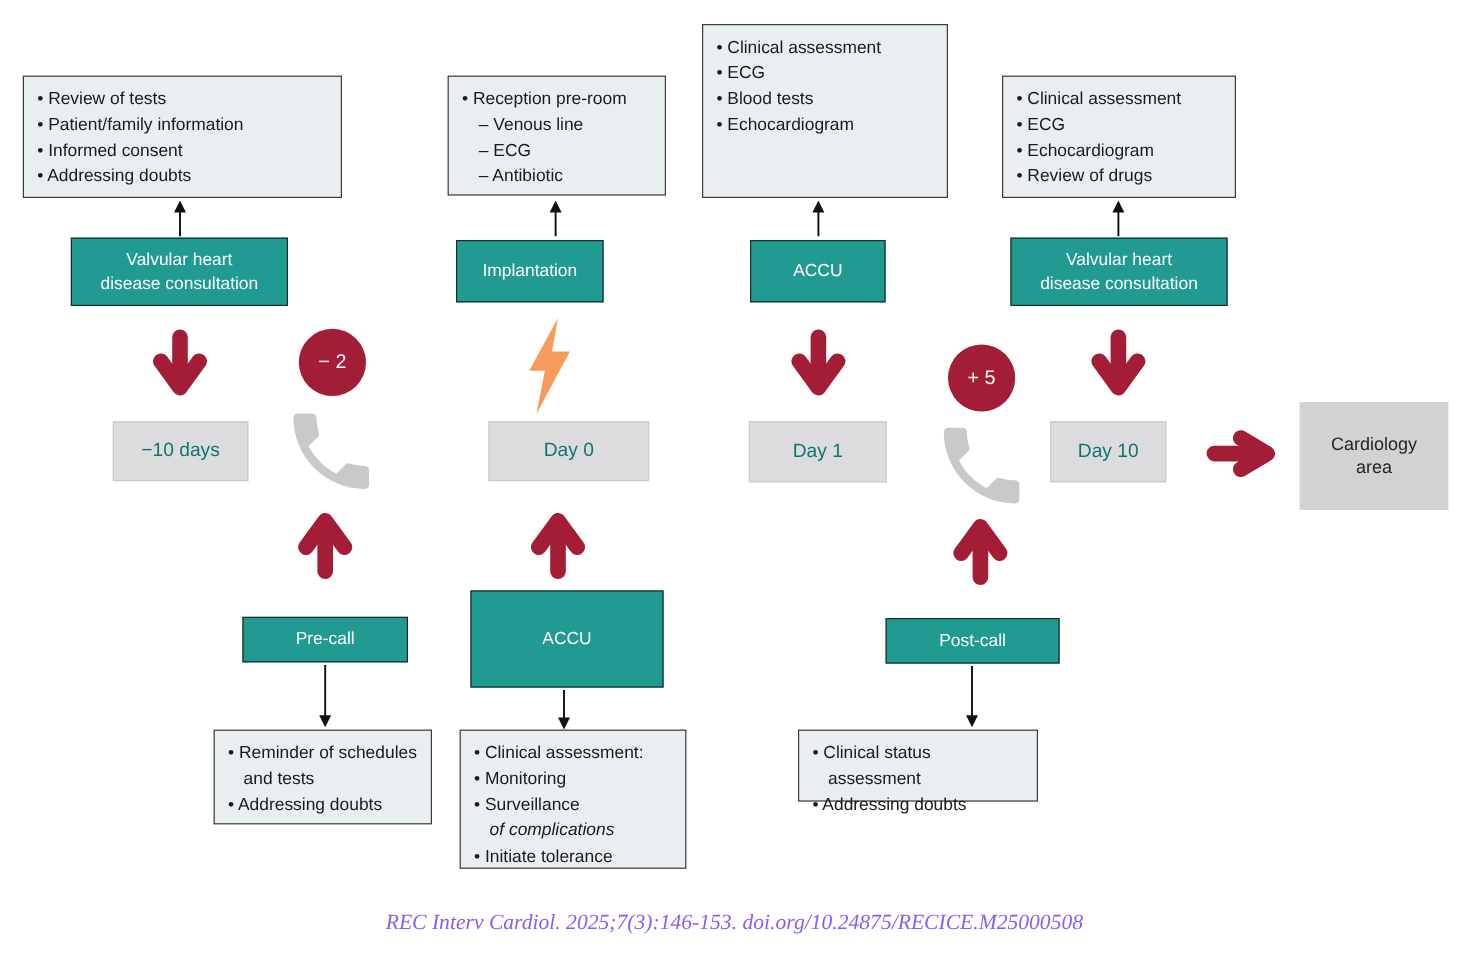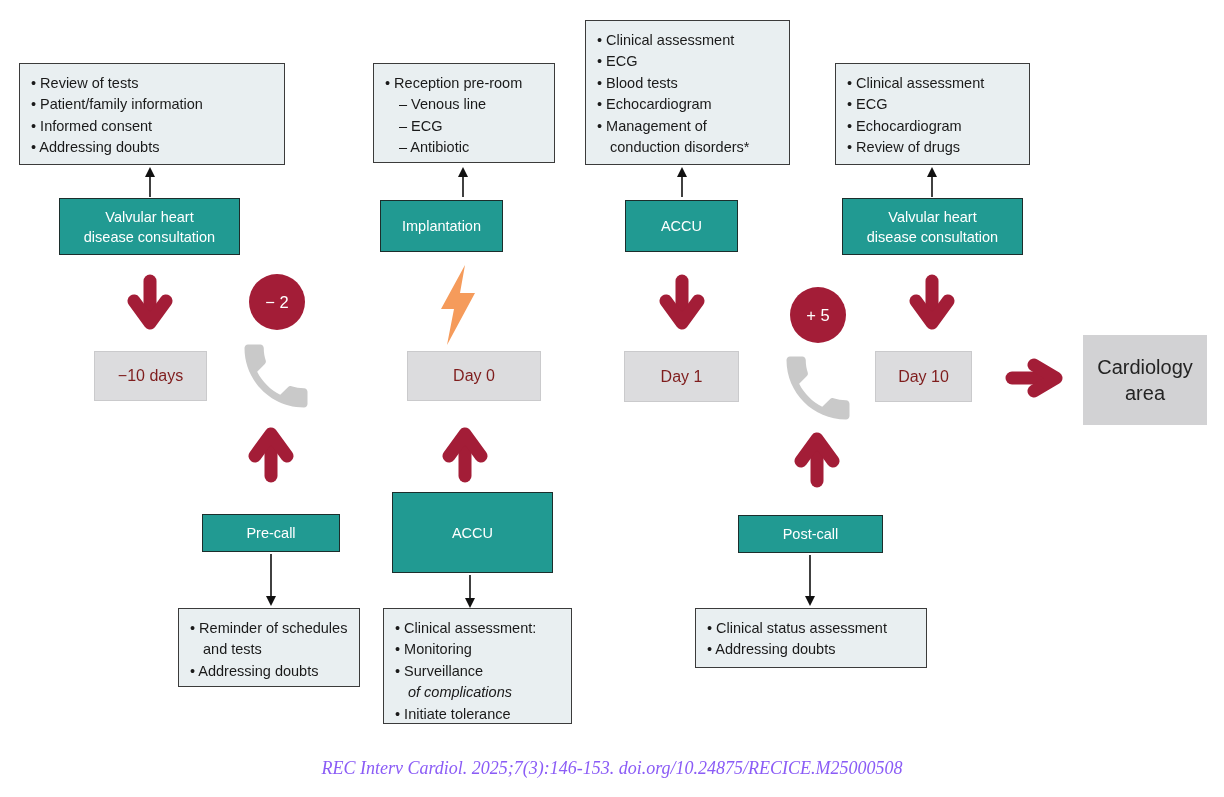--- a/index.html
+++ b/index.html
@@ -17,26 +17,26 @@
   .sub{ margin-left:14px; }
   .cont{ padding-left:13px; text-indent:0;font-style:italic; }
   .teal{
     position:absolute; background:#219a92; border:1px solid #1c2e2c; color:#ffffff;
     display:flex; flex-direction:column; align-items:center; justify-content:center;
     text-align:center; font-size:14.5px; line-height:1.38; padding:4px 6px;
   }
   .daybox{
     position:absolute; background:#dcdcde; border:1px solid #cacacc;
     display:flex; align-items:center; justify-content:center;
-    font-size:16px; color:#7f1d1d;
+    font-size:16px; color:#0f766e;
   }
   .areabox{
     position:absolute; background:#d2d2d4;
     display:flex; flex-direction:column; align-items:center; justify-content:center;
-    text-align:center; font-size:20px; line-height:1.3; color:#242424;
+    text-align:center; font-size:15px; line-height:1.3; color:#242424;
   }
   .circle{
     position:absolute; width:56px; height:56px; border-radius:50%;
     background:#a31d37; color:#ffffff;
     display:flex; align-items:center; justify-content:center; font-size:16.5px;
   }
   .citation{
     position:absolute; left:0; top:758px; width:100%; text-align:center;
     font-family:"Liberation Serif", serif; font-style:italic;
     font-size:18px; color:#8b5cf6;
@@ -59,21 +59,20 @@
     <div class="li sub">– Venous line</div>
     <div class="li sub">– ECG</div>
     <div class="li sub">– Antibiotic</div>
   </div>
 
   <div class="lightbox" style="left:585px;top:20px;width:205px;height:145px">
     <div class="li">• Clinical assessment</div>
     <div class="li">• ECG</div>
     <div class="li">• Blood tests</div>
     <div class="li">• Echocardiogram</div>
-    <div class="li">• Management of conduction disorders*</div>
   </div>
 
   <div class="lightbox" style="left:835px;top:63px;width:195px;height:102px">
     <div class="li">• Clinical assessment</div>
     <div class="li">• ECG</div>
     <div class="li">• Echocardiogram</div>
     <div class="li">• Review of drugs</div>
   </div>
 
   <svg class="abs" style="left:143px;top:167px" width="14" height="30" viewBox="0 0 14 30">
@@ -217,20 +216,20 @@
   </div>
 
   <div class="lightbox" style="left:383px;top:608px;width:189px;height:116px">
     <div class="li">• Clinical assessment:</div>
     <div class="li">• Monitoring</div>
     <div class="li">• Surveillance</div>
     <div class="li cont">of complications</div>
     <div class="li">• Initiate tolerance</div>
   </div>
 
-  <div class="lightbox" style="left:695px;top:608px;width:232px;height:60px">
+  <div class="lightbox" style="left:665px;top:608px;width:200px;height:60px">
     <div class="li">• Clinical status assessment</div>
     <div class="li">• Addressing doubts</div>
   </div>
 
   <div class="citation">REC Interv Cardiol. 2025;7(3):146-153. doi.org/10.24875/RECICE.M25000508</div>
 
 </div>
 
 </body></html>

